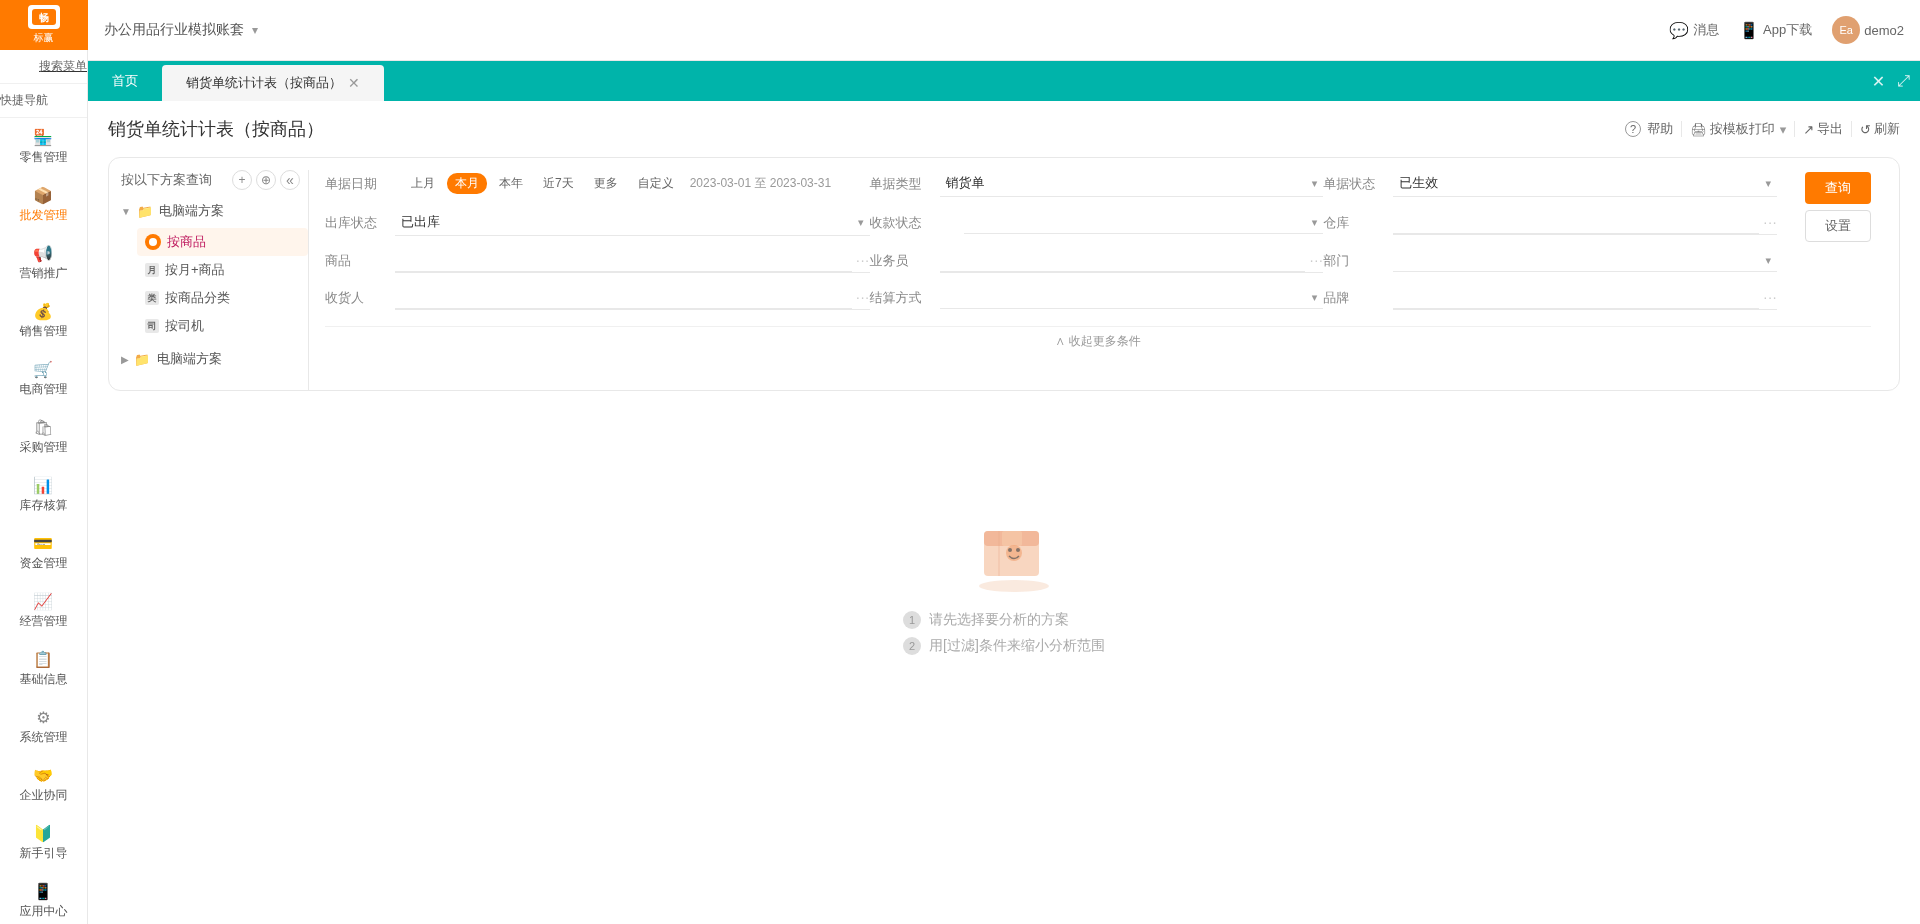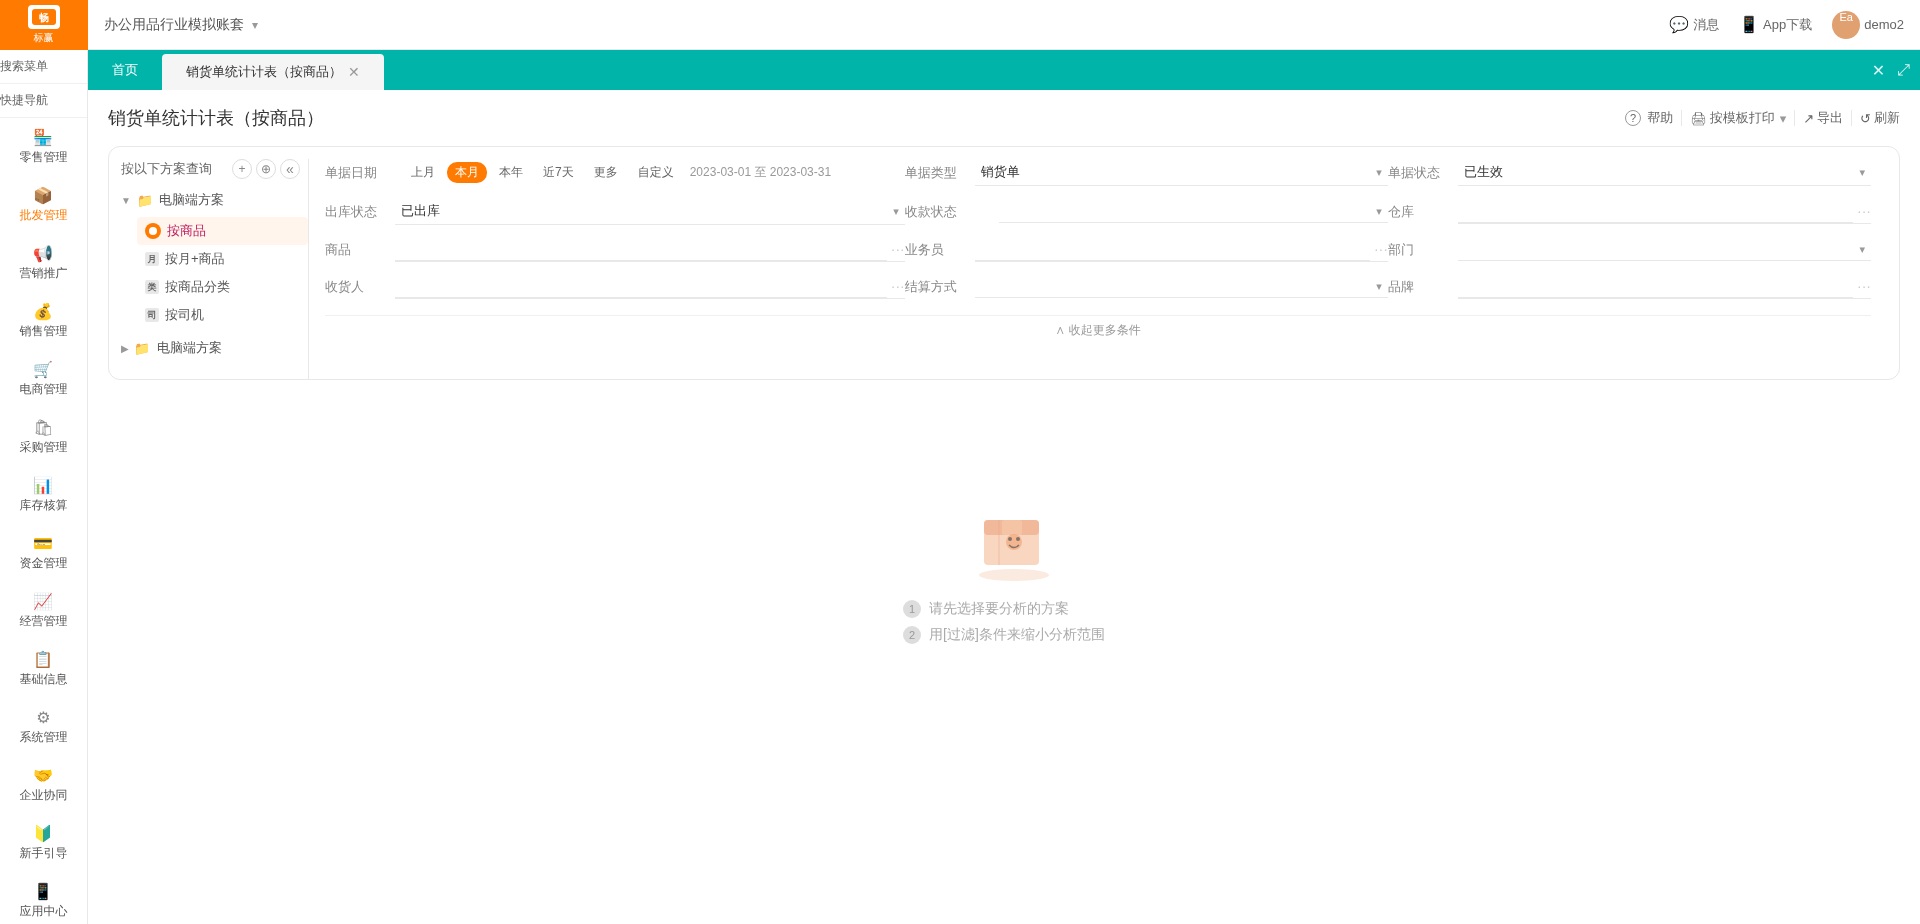--- a/index.html
+++ b/index.html
@@ -5,41 +5,41 @@
     * { box-sizing: border-box; margin: 0; padding: 0; }
     body { font-family: 'Microsoft YaHei', Arial, sans-serif; font-size: 13px; background: #f5f5f5; color: #333; display: flex; height: 924px; overflow: hidden; }
 
     
     .sidebar { width: 88px; background: #fff; border-right: 1px solid #e8e8e8; display: flex; flex-direction: column; align-items: center; padding-top: 0; flex-shrink: 0; }
     .sidebar-logo { width: 88px; height: 50px; background: #ff7a00; display: flex; align-items: center; justify-content: center; flex-shrink: 0; }
     .sidebar-logo-inner { display: flex; flex-direction: column; align-items: center; }
     .logo-icon { width: 32px; height: 24px; background: #fff; border-radius: 4px; display: flex; align-items: center; justify-content: center; font-size: 10px; color: #ff7a00; font-weight: bold; }
     .logo-text { color: #fff; font-size: 10px; margin-top: 2px; }
     .sidebar-nav { display: flex; flex-direction: column; width: 100%; flex: 1; overflow-y: auto; }
-    .sidebar-search { padding: 8px 0; text-align: left; border-bottom: 1px solid #f0f0f0; }
+    .sidebar-search { padding: 8px 0; text-align: right; border-bottom: 1px solid #f0f0f0; text-decoration: underline; }
     .sidebar-search span { font-size: 12px; color: #666; cursor: pointer; }
     .sidebar-quick { padding: 8px 0; border-bottom: 1px solid #f0f0f0; }
     .sidebar-quick span { font-size: 12px; color: #666; cursor: pointer; }
     .sidebar-item { padding: 10px 0; text-align: center; cursor: pointer; width: 100%; display: flex; flex-direction: column; align-items: center; }
     .sidebar-item .item-label { font-size: 12px; color: #555; margin-top: 2px; }
     .sidebar-item .item-icon { font-size: 16px; color: #888; }
     .sidebar-item.active .item-label { color: #ff7a00; }
     .sidebar-item.active .item-icon { color: #ff7a00; }
 
     
     .main { flex: 1; display: flex; flex-direction: column; overflow: hidden; }
 
     
-    .topbar { height: 50px; background: #fff; border-bottom: 1px solid #e8e8e8; display: flex; align-items: center; padding: 0 16px; justify-content: space-between; flex-shrink: 0; }
+    .topbar { height: 61px; background: #fff; border-bottom: 1px solid #e8e8e8; display: flex; align-items: center; padding: 0 16px; justify-content: space-between; flex-shrink: 0; }
     .topbar-left { display: flex; align-items: center; gap: 8px; }
     .topbar-title { font-size: 14px; color: #555; }
     .topbar-dropdown { color: #999; font-size: 12px; cursor: pointer; }
     .topbar-right { display: flex; align-items: center; gap: 20px; }
     .topbar-right-item { display: flex; align-items: center; gap: 4px; color: #666; font-size: 13px; cursor: pointer; }
-    .avatar { width: 28px; height: 28px; border-radius: 50%; background: #ff7a00; display: flex; align-items: flex-start; justify-content: center; color: #fff; font-size: 11px; overflow: hidden; }
+    .avatar { width: 28px; height: 28px; border-radius: 50%; background: #ff7a00; display: flex; align-items: center; justify-content: center; color: #fff; font-size: 11px; overflow: hidden; }
 
     
     .tabbar { height: 40px; background: #00b4aa; display: flex; align-items: center; padding: 0 0; flex-shrink: 0; }
     .tab { height: 40px; display: flex; align-items: center; padding: 0 24px; cursor: pointer; font-size: 13px; color: rgba(255,255,255,0.85); position: relative; }
     .tab.active { background: #f5f5f5; color: #333; border-radius: 4px 4px 0 0; margin-top: 4px; height: 36px; }
     .tab-close { margin-left: 6px; color: #999; font-size: 14px; line-height: 1; }
     .tab-home { color: #fff; }
     .tabbar-actions { margin-left: auto; display: flex; align-items: center; padding-right: 8px; gap: 8px; }
     .tabbar-btn { color: rgba(255,255,255,0.85); font-size: 16px; cursor: pointer; padding: 2px; }
 
@@ -412,20 +412,24 @@
                   <span class="filter-label">品牌</span>
                   <div style="flex:1;display:flex;align-items:center;border-bottom:1px solid #e8e8e8;">
                     <input type="text" class="filter-input" style="flex: 1 1 0%;">
                     <span class="filter-dots">···</span>
                   </div>
                 </div>
               </div>
 
             </div>
 
+            <div class="query-btns" style="display:flex;flex-direction:column;gap:6px;padding-left:12px;padding-top:2px;min-width:70px;">
+              <button class="btn-primary">查询</button>
+              <button class="btn-secondary">设置</button>
+            </div>
           </div>
 
           <div class="collapse-bar">
             <span>∧ 收起更多条件</span>
           </div>
         </div>
       </div>
 
       <div class="empty-state" style="margin-top:20px;">
         <div class="empty-icon">

